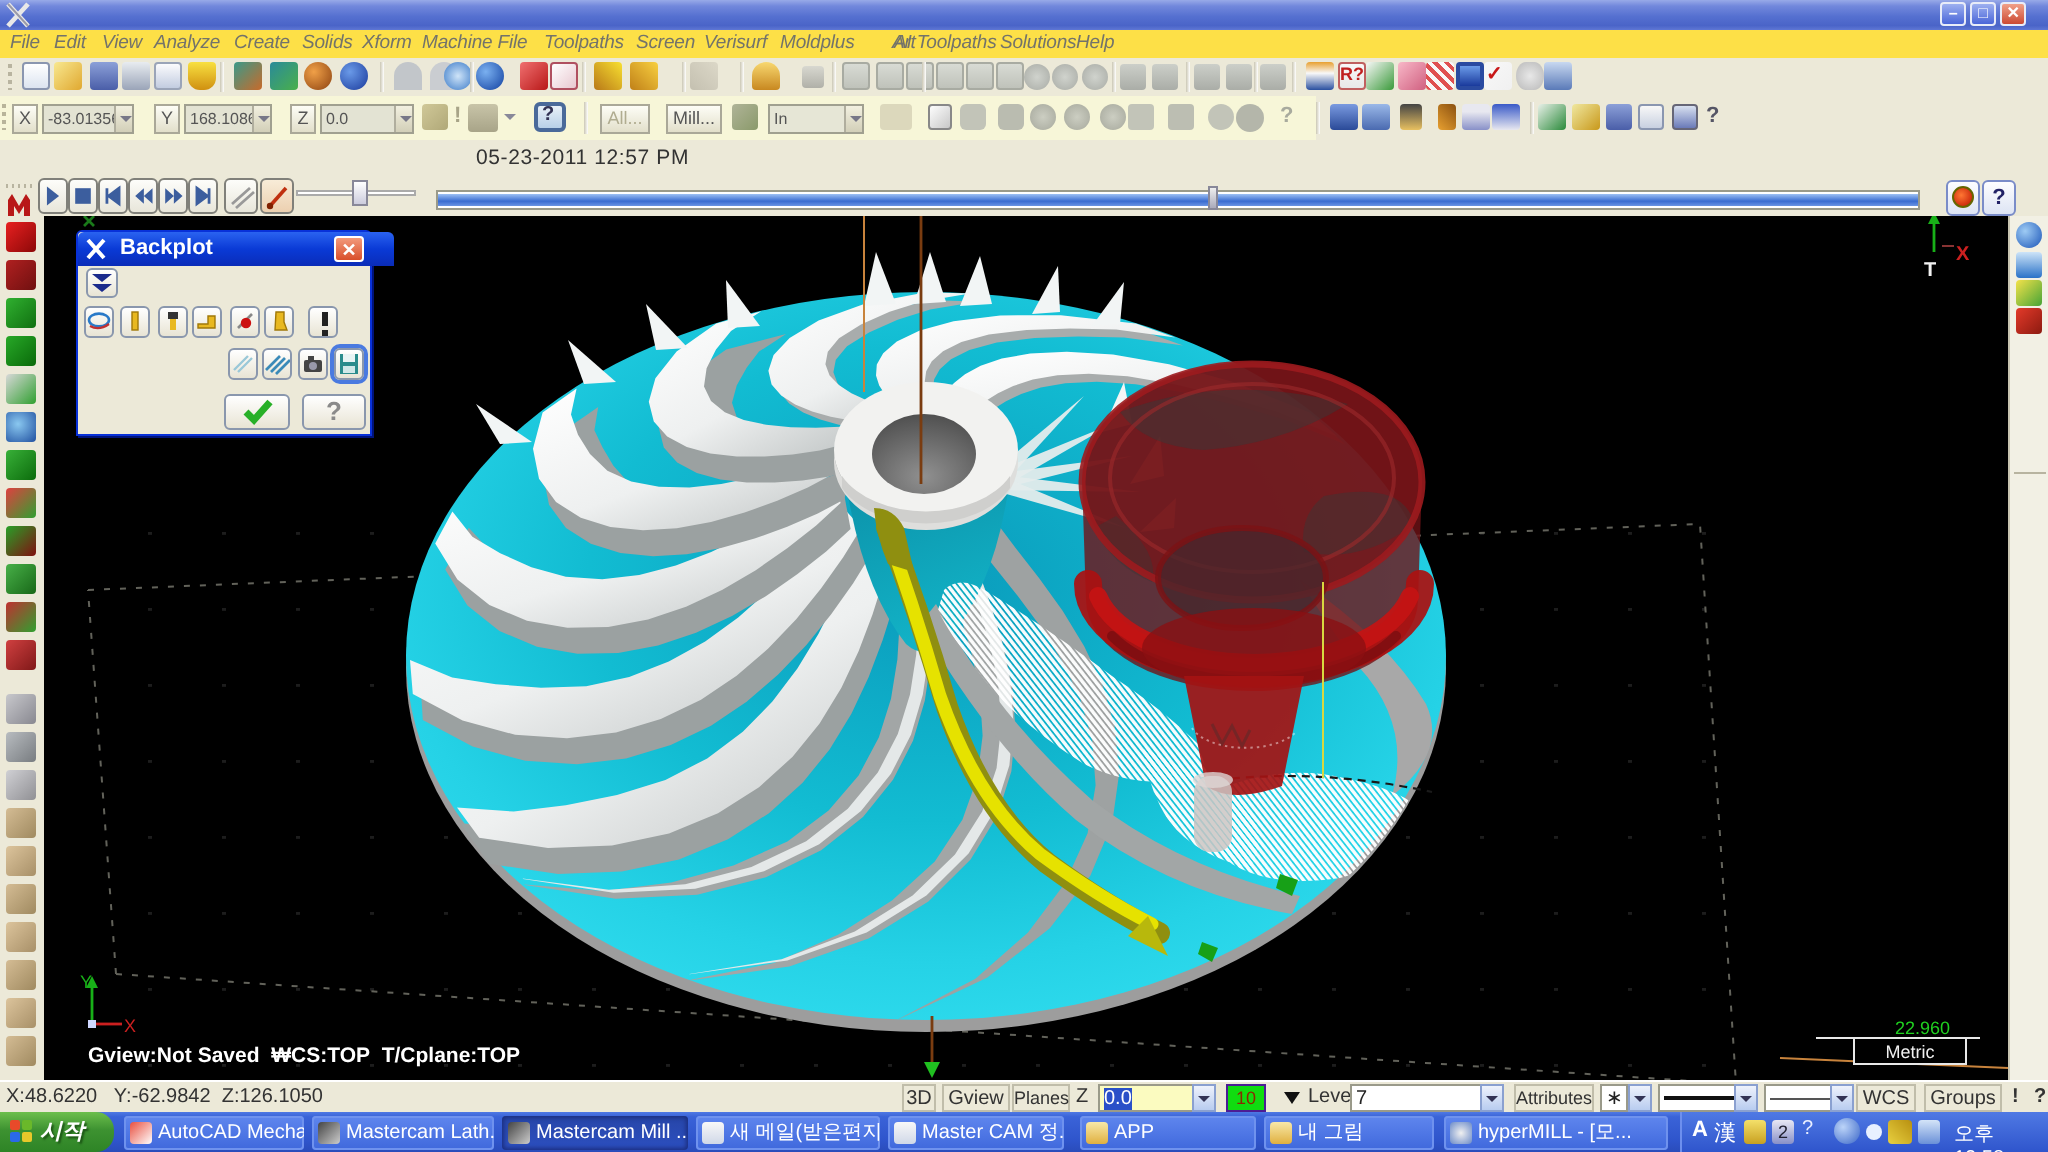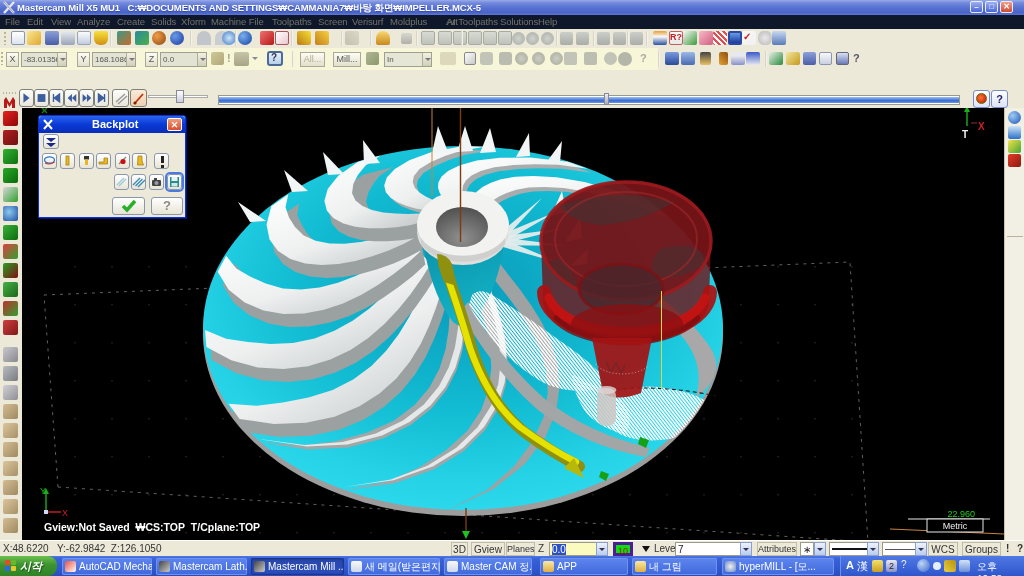--- a/index.html
+++ b/index.html
@@ -6,39 +6,39 @@
 .abs { position:absolute; }
 
 #title { left:0; top:0; width:1024px; height:15px;
   background:linear-gradient(#98aae8 0%, #7288dc 20%, #5570d0 55%, #4a64c8 85%, #5f77d4 100%);
   color:#fff; font-size:9.5px; font-weight:bold; line-height:15px; letter-spacing:-0.1px; }
 #title .txt { position:absolute; left:17px; top:0; text-shadow:0 1px 1px #3346a0; white-space:nowrap; }
 .sysbtn { position:absolute; top:1px; width:13px; height:12px; border:1px solid #e8ecf8; border-radius:2px;
   background:linear-gradient(#9db0f0,#4a66d8); color:#fff; font-size:8px; line-height:10px; text-align:center; font-weight:bold; }
 #btnclose { background:linear-gradient(#f0a088,#cc4a33); }
 
-#menu { left:0; top:15px; width:1024px; height:14px; background:#0f172a; color:#73736a; font-size:9.5px; letter-spacing:-0.1px; }
+#menu { left:0; top:15px; width:1024px; height:14px; background:#fde047; color:#73736a; font-size:9.5px; letter-spacing:-0.1px;font-style:italic; }
 #menu span { position:absolute; top:1px; white-space:nowrap; }
 
 .row { left:0; width:1024px; background:#ece9d8; }
 .chip { position:absolute; width:14px; height:14px; border-radius:2px; }
 .sep { position:absolute; width:2px; background:linear-gradient(90deg,#cbc7b4,#fff); }
 
 .fld { position:absolute; height:15px; background:#e3e3d3; border:1px solid #a0a090; font-size:8px; color:#555; line-height:13px; padding-left:2px; }
 .fbtn { position:absolute; height:15px; width:13px; border:1px solid #aaa898; background:linear-gradient(#fdfdf6,#e2dfca); font-size:9px; color:#555; text-align:center; line-height:13px; }
 .dropi { position:absolute; right:0; top:0; width:9px; height:13px; background:linear-gradient(#f2f0e0,#d2cfb8); border-left:1px solid #b0ae9e; }
 .dropi:after { content:""; position:absolute; left:2px; top:5px; border:3px solid transparent; border-top-color:#778; }
 
 .vcr { position:absolute; width:15px; height:18px; border:1px solid #80807a; border-radius:3px; background:linear-gradient(#fdfdfa,#e8e6da); }
 
 #dlg { left:38px; top:115px; width:148px; height:103px; background:#ece9d8; border:1px solid #0831d9;
   box-shadow:1px 1px 0 #00137a; border-radius:3px 3px 0 0; }
-#dlgtitle { position:absolute; left:0; top:0; width:146px; height:17px; border-radius:3px 3px 0 0;
+#dlgtitle { position:absolute; left:0; top:0; width:158px; height:17px; border-radius:3px 3px 0 0;
   background:linear-gradient(180deg,#2a63f0 0%, #0a3ad6 50%, #0a2cb8 100%);
-  color:#fff; font-size:11px; font-weight:bold; line-height:17px;padding-left:32px; }
+  color:#fff; font-size:11px; font-weight:bold; line-height:17px; }
 #dlgclose { position:absolute; right:3px; top:2px; width:15px; height:13px; border:1px solid #fff; border-radius:2px;
   background:linear-gradient(#f29a7c,#d94f2b); color:#fff; font-size:9px; line-height:12px; text-align:center; font-weight:bold; }
 .dbtn { position:absolute; width:15px; height:16px; border:1px solid #8a97ad; border-radius:3px; background:linear-gradient(#ffffff,#e8e4d4); }
 
 #status { left:0; top:540px; width:1024px; height:16px; background:#ece9d8; border-top:1px solid #fff; font-size:10px; color:#333; }
 .sbtn { position:absolute; top:1px; height:14px; border:1px solid #c0bdaa; background:#ece9d8; font-size:10px; color:#333; text-align:center; line-height:13px; }
 .scombo { position:absolute; top:1px; height:14px; background:#fff; border:1px solid #9a9a8a; font-size:10px; line-height:13px; padding-left:2px; color:#222; }
 .sarrow { position:absolute; top:1px; width:12px; height:14px; background:linear-gradient(#eef2fc,#b8ccf0); border:1px solid #8aa0d0; }
 .sarrow:after { content:""; position:absolute; left:2px; top:5px; border:3px solid transparent; border-top-color:#335; }
 
@@ -220,21 +220,20 @@
   <rect x="927" y="519" width="56" height="13" fill="#000" stroke="#e8e8e8" stroke-width="1"></rect>
   <text x="955" y="529" fill="#f0f0f0" font-size="9" text-anchor="middle">Metric</text>
   <text x="975" y="517" fill="#20d020" font-size="9" text-anchor="end">22.960</text>
 </svg>
 
 <div id="title" class="abs">
   <svg class="abs" style="left:3px;top:1px" width="13" height="13" viewBox="0 0 13 13">
     <path d="M1,1 L11,12 M11,1 L1,12" stroke="#e8e8e8" stroke-width="2.4"></path>
     <path d="M1,1 L11,12" stroke="#9a9aa8" stroke-width="1"></path>
   </svg>
-  <span class="txt">Mastercam Mill X5 MU1&nbsp;&nbsp;&nbsp;C:₩DOCUMENTS AND SETTINGS₩CAMMANIA7₩바탕 화면₩IMPELLER.MCX-5</span>
   <div class="sysbtn" style="right:41px">–</div>
   <div class="sysbtn" style="right:26px">□</div>
   <div class="sysbtn" id="btnclose" style="right:11px">✕</div>
 </div>
 
 <div id="menu" class="abs">
   <span style="left:5px">File</span>
       <span style="left:27px">Edit</span>
       <span style="left:51px">View</span>
   <span style="left:77px">Analyze</span>
@@ -353,20 +352,23 @@
       <div class="chip" style="left:731px;top:4px;width:14px;height:13px;background:linear-gradient(#e8e8f0 30%,#8890c8);"></div>
       <div class="chip" style="left:746px;top:4px;width:14px;height:13px;background:linear-gradient(#3a5ac8,#e8e8f0);"></div>
       <div class="sep" style="left:765px;top:3px;height:16px"></div>
       <div class="chip" style="left:769px;top:4px;width:14px;height:13px;background:linear-gradient(135deg,#e8f0e8,#2a8a3a);"></div>
       <div class="chip" style="left:786px;top:4px;width:14px;height:13px;background:linear-gradient(135deg,#f0e8a0,#c8981a);"></div>
       <div class="chip" style="left:803px;top:4px;width:13px;height:13px;background:linear-gradient(#8ca0d8,#4a5ea8);"></div>
       <div class="chip" style="left:819px;top:4px;width:13px;height:13px;background:linear-gradient(#f8f8f8,#c8d0e0);border:1px solid #8a96b0"></div>
       <div class="chip" style="left:836px;top:4px;width:13px;height:13px;background:linear-gradient(#d8e0f0,#6a7ab8);border:1px solid #667"></div>
       <span class="abs" style="left:853px;top:4px;color:#556;font-weight:bold;font-size:11px">?</span>
 </div>
+<div id="row3" class="row abs" style="top:70px; height:16px; font-size:10px; color:#333;">
+  <span class="abs" style="left:238px;top:3px;font-size:10.5px;letter-spacing:0.3px">05-23-2011 12:57 PM</span>
+</div>
 
 <div id="row4" class="row abs" style="top:86px; height:22px;">
   <svg class="abs" style="left:3px;top:10px" width="13" height="13" viewBox="0 0 13 13">
     <path d="M1,12 L1,4 L3,1 L6.5,7 L10,1 L12,4 L12,12 L9,12 L9,7 L6.5,11 L4,7 L4,12 Z" fill="#b81818"></path>
   </svg>
   <div class="abs" style="left:3px;top:6px;width:14px;height:2px;background:repeating-linear-gradient(90deg,#b8b4a0 0 1px,#ece9d8 1px 3px)"></div>
   <div class="vcr abs" style="left:19px;top:3px"><svg width="13" height="16" viewBox="1 0 15 17">
           <path d="M5,3 L12,8.5 L5,14 Z" fill="#3c5e9e"></path>
         </svg></div>
       <div class="vcr abs" style="left:34px;top:3px"><svg width="13" height="16" viewBox="1 0 15 17">
@@ -493,21 +495,21 @@
 </div>
 
 <div id="status" class="abs">
   <span class="abs" style="left:3px;top:2px">X:48.6220&nbsp;&nbsp;&nbsp;Y:-62.9842&nbsp;&nbsp;Z:126.1050</span>
   <div class="sbtn" style="left:451px;width:17px">3D</div>
       <div class="sbtn" style="left:471px;width:34px">Gview</div>
       <div class="sbtn" style="left:506px;width:29px;font-size:9px">Planes</div>
       <span class="abs" style="left:538px;top:2px">Z</span>
       <div class="scombo" style="left:549px;width:48px;background:#fbfbc0"><span style="background:#2a50c8;color:#fff">0.0</span></div>
       <div class="sarrow" style="left:596px"></div>
-      <div class="abs" style="left:613px;top:1px;width:20px;height:14px;background:#10dc10;border:3px solid #4c1d95;font-size:9px;text-align:center;line-height:13px;color:#8a2a00">10</div>
+      <div class="abs" style="left:613px;top:1px;width:20px;height:14px;background:#10dc10;border:1px solid #4c1d95;font-size:9px;text-align:center;line-height:13px;color:#8a2a00">10</div>
       <div class="abs" style="left:642px;top:5px;border-left:4px solid transparent;border-right:4px solid transparent;border-top:6px solid #111"></div>
       <span class="abs" style="left:654px;top:2px">Level</span>
       <div class="scombo" style="left:675px;width:66px">7</div>
       <div class="sarrow" style="left:740px"></div>
       <div class="sbtn" style="left:757px;width:40px;font-size:9px">Attributes</div>
       <div class="scombo" style="left:800px;width:14px">∗</div>
       <div class="sarrow" style="left:814px"></div>
       <div class="scombo" style="left:829px;width:39px">
         <div style="margin-top:5px;height:2px;background:#111"></div>
       </div>

